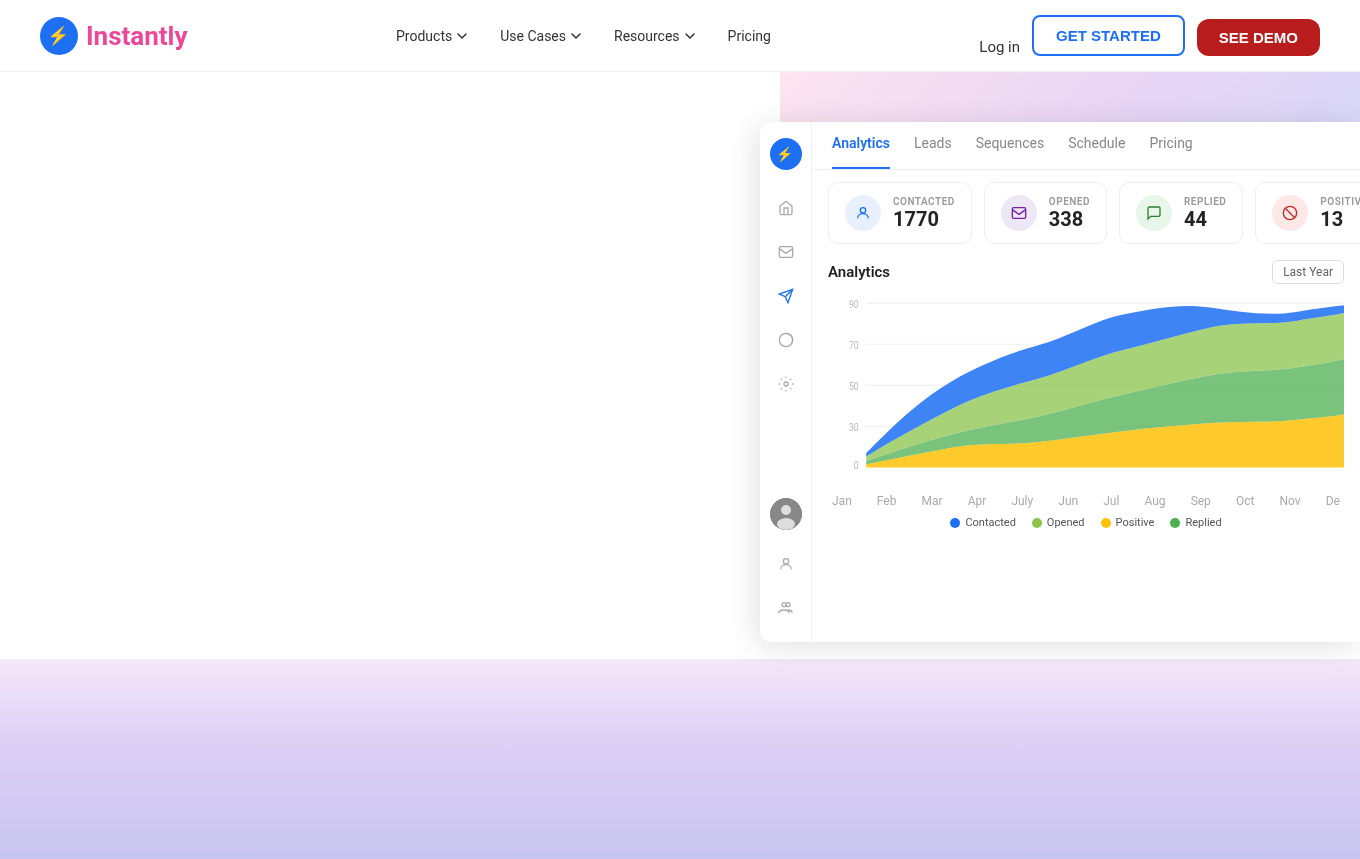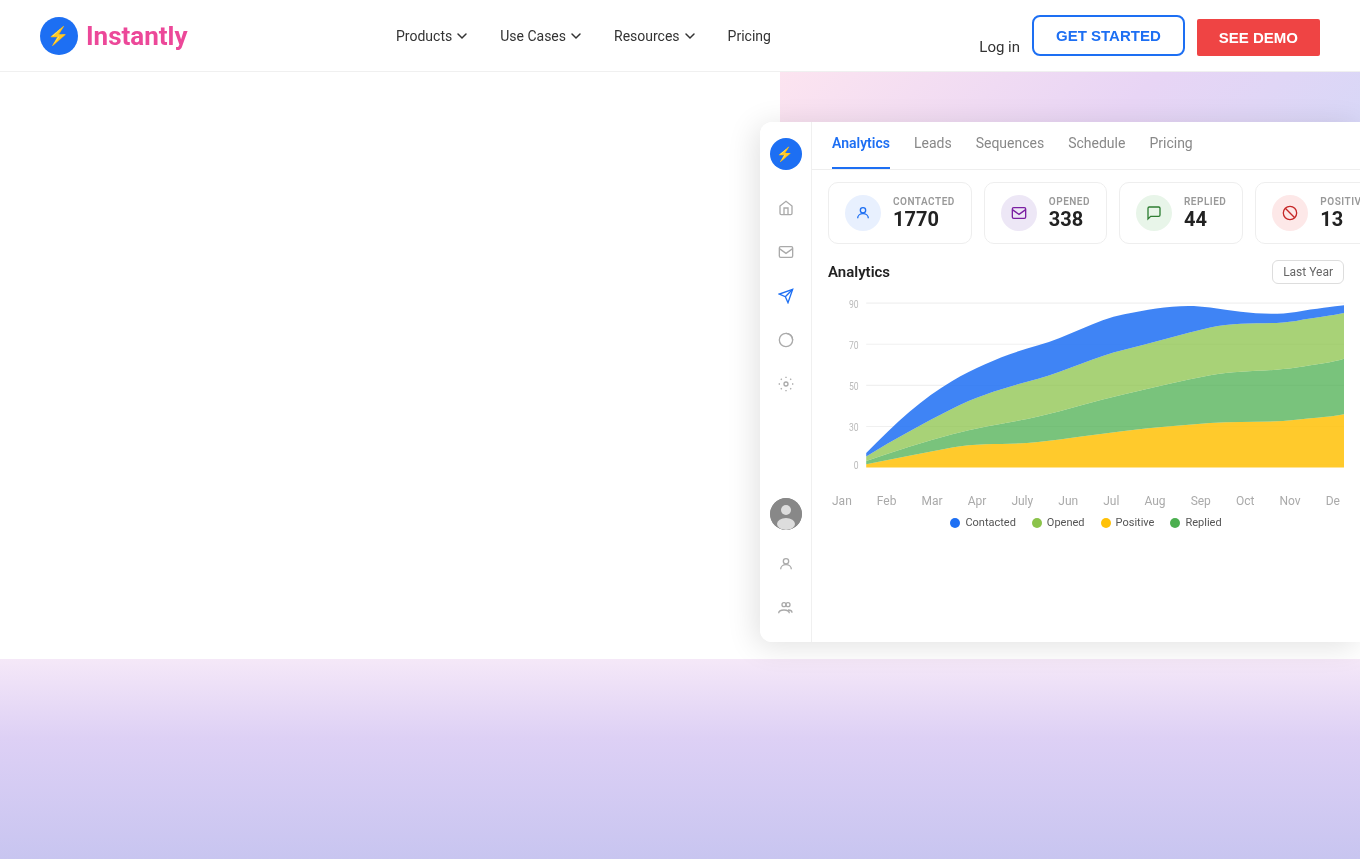--- a/index.html
+++ b/index.html
@@ -20,22 +20,22 @@
     .nav-links { display: flex; align-items: center; gap: 32px; }
     .nav-link { font-size: 14px; color: #333; text-decoration: none; display: flex; align-items: center; gap: 4px; cursor: pointer; }
     .nav-link svg { width: 12px; height: 12px; }
     .nav-actions { display: flex; align-items: flex-end; gap: 12px; }
     .nav-login { font-size: 15px; color: #333; cursor: pointer; }
     .btn-get-started {
       padding: 10px 22px; border: 2px solid #1D6FF3; border-radius: 8px;
       color: #1D6FF3; font-size: 15px; font-weight: 600; background: transparent; cursor: pointer;
     }
     .btn-see-demo {
-      padding: 10px 22px; border: none; border-radius: 2px;
-      background: #ef4444; color: #fff; font-size: 15px; font-weight: 600; cursor: pointer;
+      padding: 10px 22px; border: none; border-radius: 12px;
+      background: #b91c1c; color: #fff; font-size: 15px; font-weight: 600; cursor: pointer;
     }
 
     
     .main-content {
       display: flex; position: relative; min-height: 787px;
     }
 
     
     .bg-gradient-top {
       position: absolute; top: 0; right: 0; width: 580px; height: 180px;

